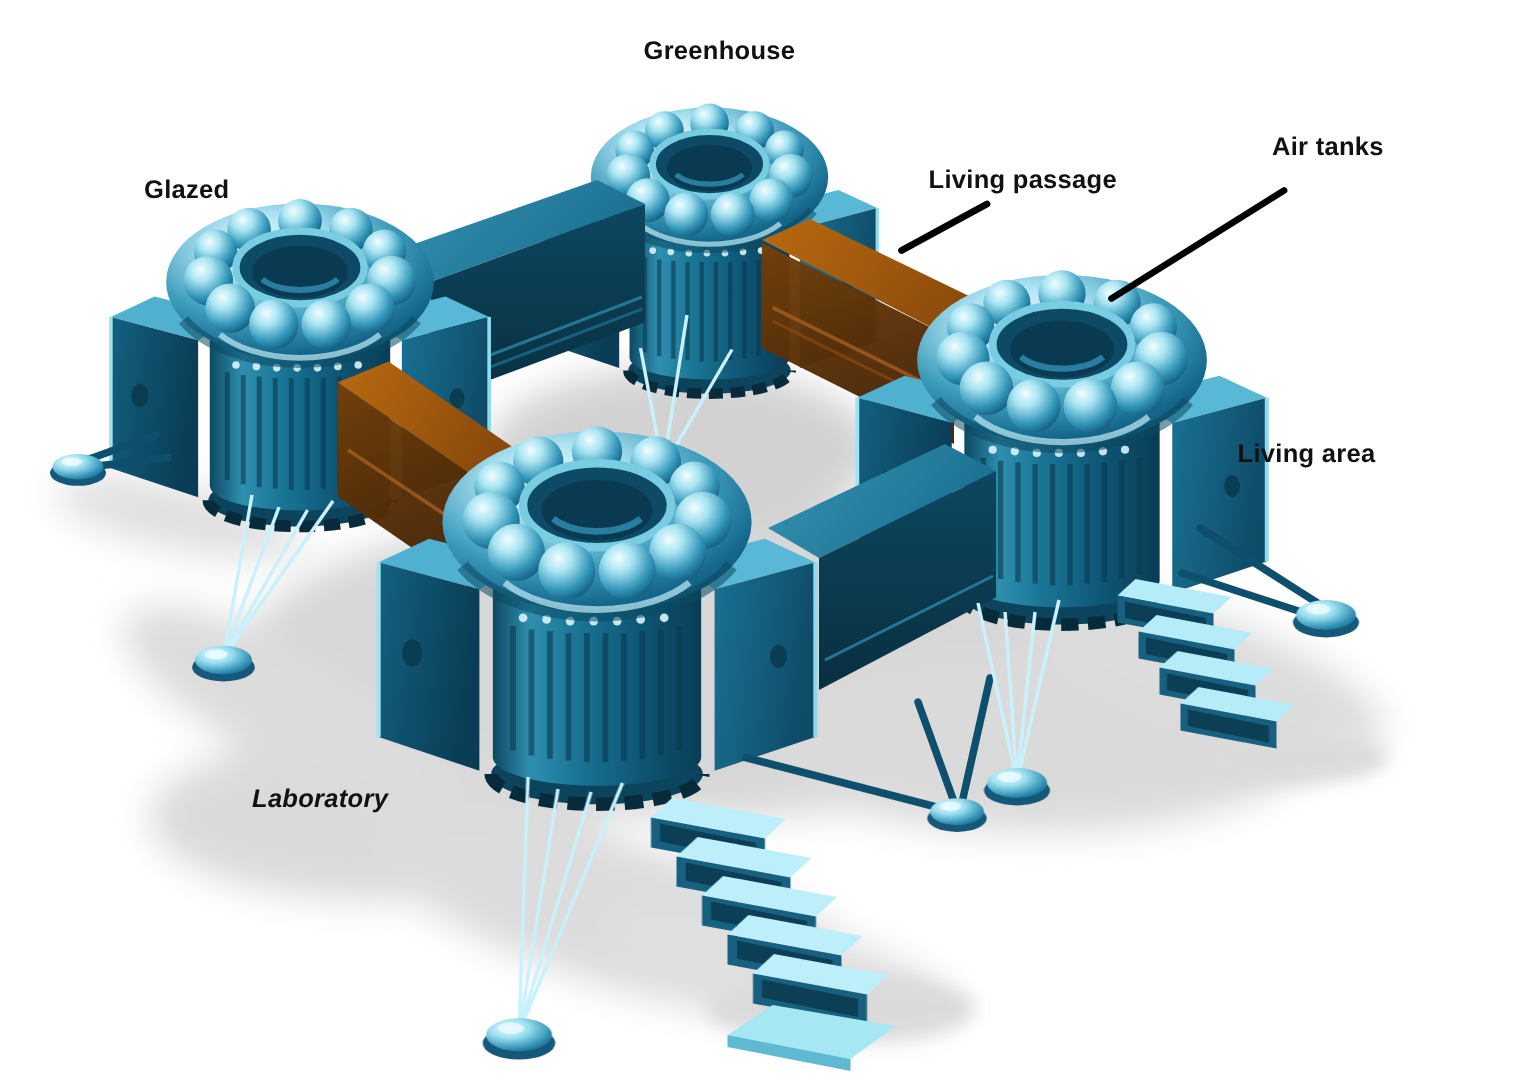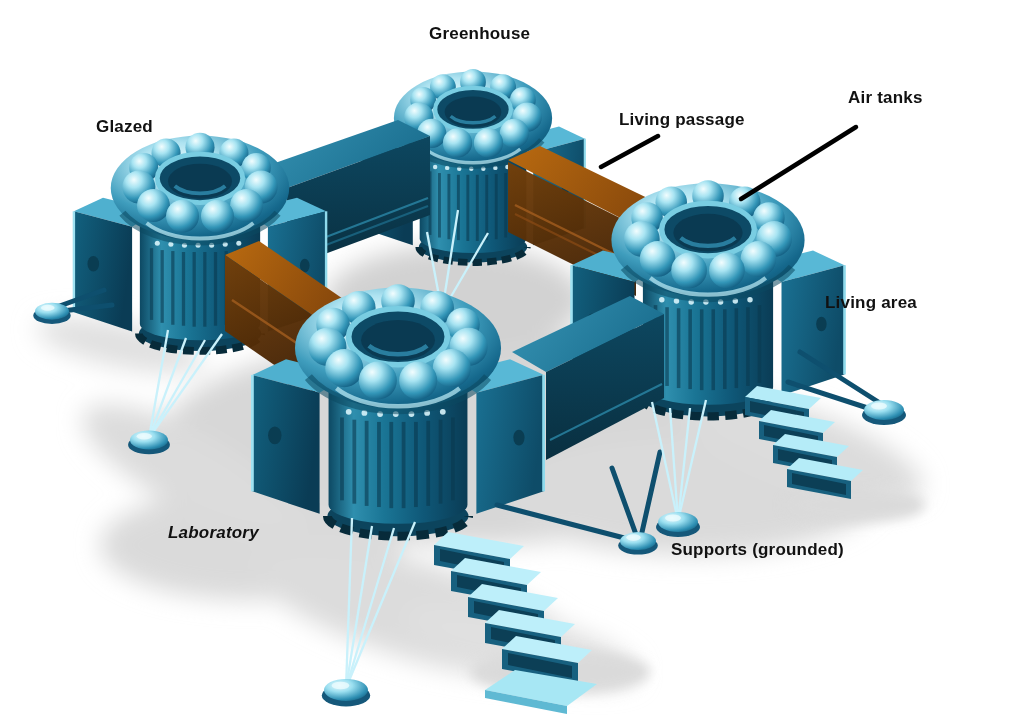--- a/index.html
+++ b/index.html
@@ -324,15 +324,14 @@
   <line class="leader" x1="658" y1="136" x2="601" y2="167"></line>
   <line class="leader" x1="856" y1="127" x2="741" y2="199"></line>
 </svg>
 
 <div class="label" style="left:429px;top:24px;">Greenhouse</div>
 <div class="label" style="left:96px;top:117px;">Glazed</div>
 <div class="label" style="left:619px;top:110px;">Living passage</div>
 <div class="label" style="left:848px;top:88px;">Air tanks</div>
 <div class="label" style="left:791px;top:293px;margin-left:34px;">Living area</div>
 <div class="label" style="left:168px;top:523px;font-style:italic;">Laboratory</div>
-<div class="label" style="left:671px;top:540px;">Supports (grounded)</div>
 
 </div>
 
 </body></html>

